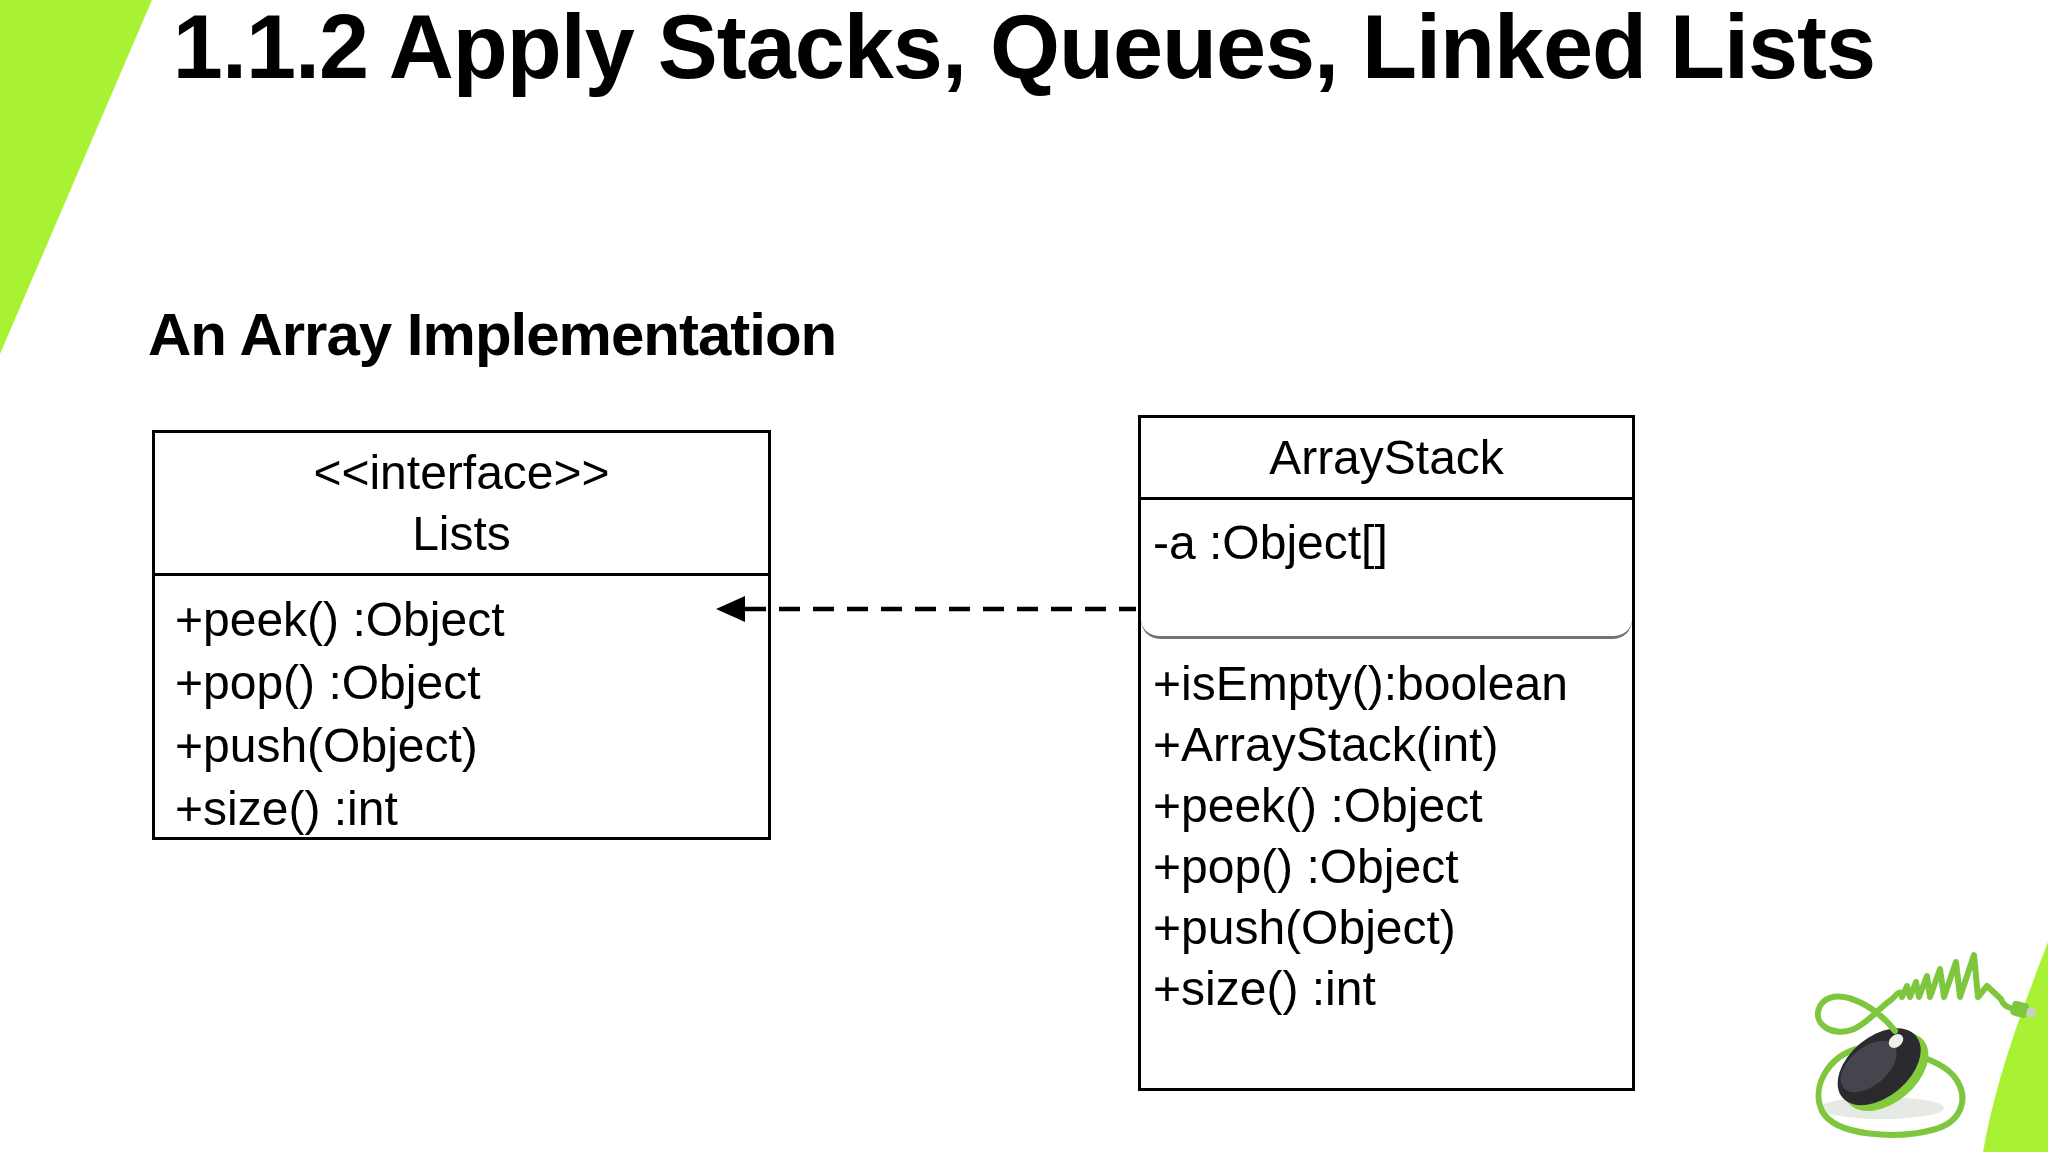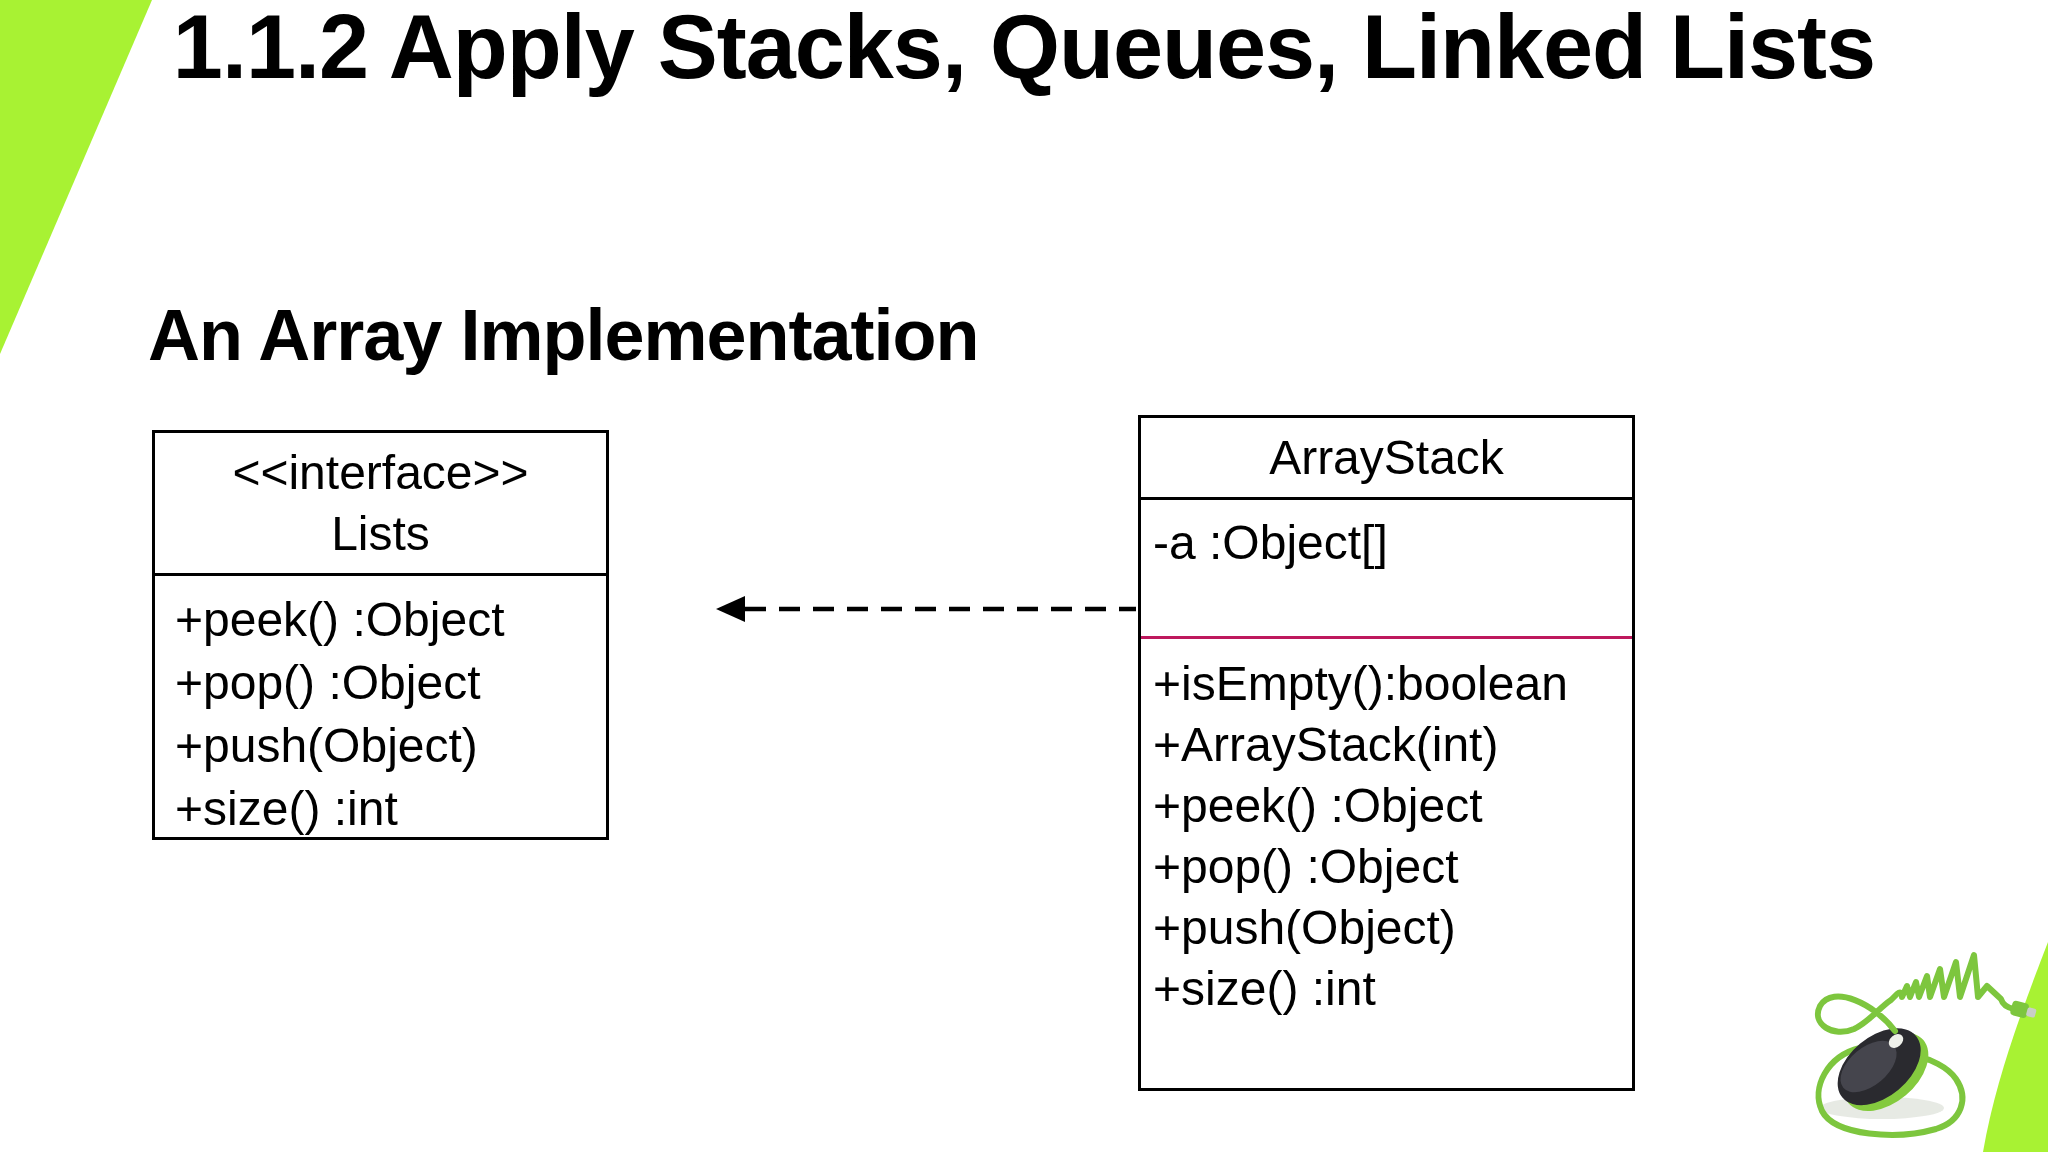--- a/index.html
+++ b/index.html
@@ -15,41 +15,41 @@
     clip-path:polygon(0 0,152px 0,0 354px);
   }
   .wedge-br{position:absolute;left:1963px;top:932px;}
   
   .slide-title{
     position:absolute;top:-9px;left:0;width:2048px;text-align:center;
     font-weight:700;font-size:90px;line-height:112px;letter-spacing:-1px;
   }
   .section-heading{
     position:absolute;left:148px;top:289px;
-    font-weight:700;font-size:72px;line-height:92px;letter-spacing:-1px;
+    font-weight:700;font-size:60px;line-height:92px;letter-spacing:-1px;
     white-space:nowrap;
   }
   
   .uml-box{
     position:absolute;border:3px solid #000;background:#fff;
     box-sizing:border-box;display:flex;flex-direction:column;
     font-size:48px;font-weight:400;
   }
-  .box-left{left:152px;top:430px;width:457px;height:410px;}
+  .box-left{left:152px;top:430px;width:619px;height:410px;}
   .box-right{left:1138px;top:415px;width:497px;height:676px;}
   .uml-hdr{
     flex:none;border-bottom:3px solid #000;
     display:flex;flex-direction:column;align-items:center;justify-content:center;
     line-height:61px;text-align:center;
   }
   .box-left  .uml-hdr{height:140px;}
   .box-right .uml-hdr{height:79px;}
   .uml-attrs{
     flex:none;height:122px;padding:14px 0 0 12px;
-    border-bottom:3px solid #be185d;line-height:58px;white-space:nowrap;
+    border-bottom:3px solid #737373;line-height:58px;white-space:nowrap;border-radius:19px;
   }
   .uml-methods{flex:1;padding:12px 0 0 20px;line-height:63px;white-space:nowrap;border-radius:17px;}
   .box-right .uml-methods{padding:14px 0 0 12px;line-height:61px;}
   
   .overlay{position:absolute;left:0;top:0;width:2048px;height:1152px;pointer-events:none;}
   .logo{position:absolute;left:1775px;top:938px;}
 </style>
 </head>
 <body>
 

